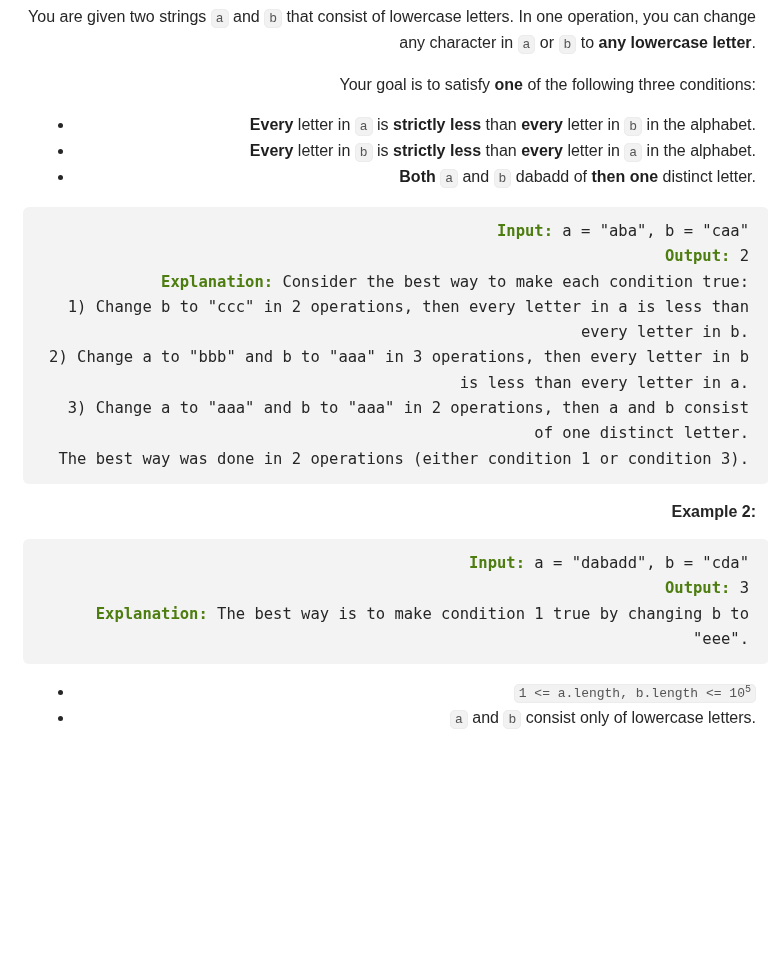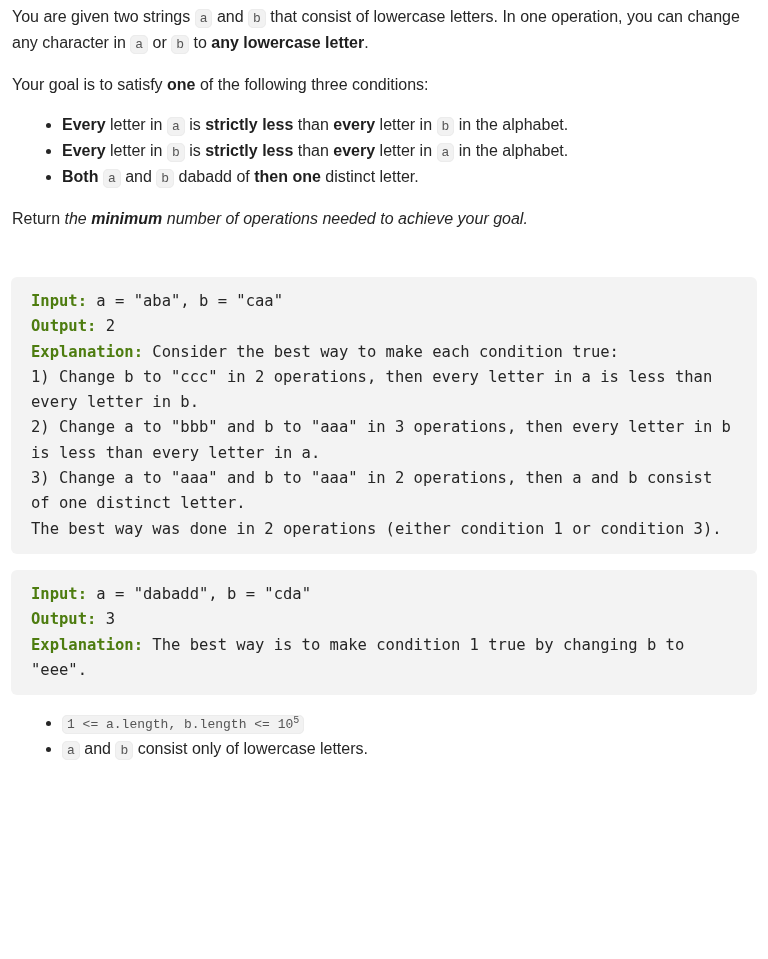--- a/index.html
+++ b/index.html
@@ -1,21 +1,21 @@
 <!DOCTYPE html>
 <html><head>
 <meta charset="utf-8">
 <style>
   html, body { margin: 0; padding: 0; background: #ffffff; }
   body {
     width: 768px; height: 959px; overflow: hidden;
     font-family: "Liberation Sans", "DejaVu Sans", sans-serif;
     color: #262626; font-size: 16px; line-height: 24px;
   }
-  .wrap { padding: 5px 12px 0 12px; }
+  .wrap { padding: 5px 12px 0 24px; text-align: right; }
   p { margin: 0; }
   .intro { margin-bottom: 16px; }
   code.inline {
     font-family: "Liberation Mono", "DejaVu Sans Mono", monospace;
     font-size: 13px;
     background: #f2f2f2;
     border: 1px solid #ececec;
     border-radius: 5px;
     padding: 1px 4px;
     color: #555;
@@ -51,30 +51,30 @@
   <p class="intro"><span>You are given two strings </span><code class="inline">a</code><span> and </span><code class="inline">b</code><span> that consist of lowercase letters. In one operation, you can change any character in </span><code class="inline">a</code><span> or </span><code class="inline">b</code><span> to </span><b>any lowercase letter</b><span>.</span></p>
 
   <p class="intro"><span>Your goal is to satisfy </span><b>one</b><span> of the following three conditions:</span></p>
 
   <ul>
     <li><b>Every</b><span> letter in </span><code class="inline">a</code><span> is </span><b>strictly less</b><span> than </span><b>every</b><span> letter in </span><code class="inline">b</code><span> in the alphabet.</span></li>
     <li><b>Every</b><span> letter in </span><code class="inline">b</code><span> is </span><b>strictly less</b><span> than </span><b>every</b><span> letter in </span><code class="inline">a</code><span> in the alphabet.</span></li>
     <li><b>Both</b><span> </span><code class="inline">a</code><span> and </span><code class="inline">b</code><span> dabadd of </span><b>then one</b><span> distinct letter.</span></li>
   </ul>
 
-  <p class="return"><span>Return </span><i><span>the </span><b>minimum</b><span> number of operations needed to achieve your goal.</span></i></p>
 
   <pre class="example"><b>Input:</b><span> a = "aba", b = "caa"</span>
 <b>Output:</b><span> 2</span>
 <b>Explanation:</b><span> Consider the best way to make each condition true:
 1) Change b to "ccc" in 2 operations, then every letter in a is less than every letter in b.
 2) Change a to "bbb" and b to "aaa" in 3 operations, then every letter in b is less than every letter in a.
 3) Change a to "aaa" and b to "aaa" in 2 operations, then a and b consist of one distinct letter.
 The best way was done in 2 operations (either condition 1 or condition 3).</span></pre>
 
+  <h3 class="example-title">Example 2:</h3>
   <pre class="example ex2-gap"><b>Input:</b><span> a = "dabadd", b = "cda"</span>
 <b>Output:</b><span> 3</span>
 <b>Explanation:</b><span> The best way is to make condition 1 true by changing b to "eee".</span></pre>
 
   <ul class="constraints">
     <li><code class="inline"><span>1 &lt;= a.length, b.length &lt;= 10</span><sup>5</sup></code></li>
     <li><code class="inline">a</code><span> and </span><code class="inline">b</code><span> consist only of lowercase letters.</span></li>
   </ul>
 </div>
 

